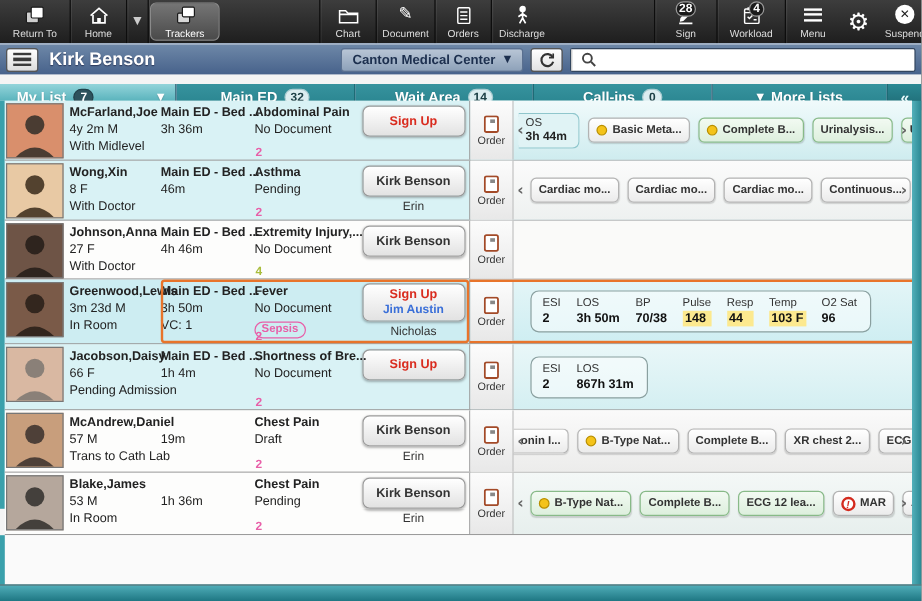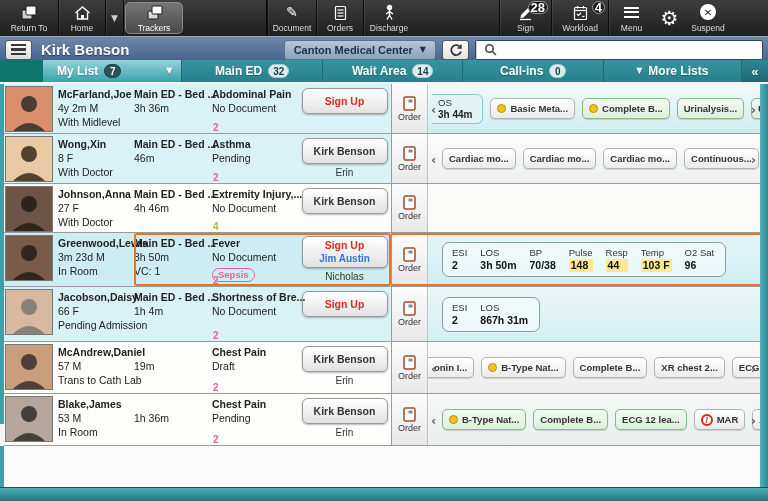--- a/index.html
+++ b/index.html
@@ -11,23 +11,23 @@
   
   .toolbar { position:absolute; top:0; left:0; right:0; height:36px;
     background:linear-gradient(#3d3d3d,#1e1e1e); display:flex; align-items:stretch; }
   .ti { position:relative; display:flex; flex-direction:column; align-items:center;
     justify-content:center; gap:2px; font-size:8.5px; color:#ddd; flex:0 0 auto; }
   .ti .ic { height:17px; display:flex; align-items:center; justify-content:center; }
   .ti.active { background:linear-gradient(#757575,#4a4a4a); border:1px solid #8a8a8a;
     border-radius:5px; margin:2px 1px; color:#fff; }
   .tsep { width:1px; background:#0d0d0d; box-shadow:1px 0 0 rgba(255,255,255,.08); flex:0 0 auto; }
   .tsp { flex:0 0 auto; }
-  .badge { position:absolute; top:1px; right:3px; min-width:13px; height:13px; padding:0 2px;
+  .badge { position:absolute; top:1px; right:17px; min-width:13px; height:13px; padding:0 2px;
     background:#1b1b1b; border:1px solid #9a9a9a; border-radius:8px; color:#fff;
-    font-size:13px; font-weight:bold; display:flex; align-items:center; justify-content:center; }
+    font-size:10px; font-weight:bold; display:flex; align-items:center; justify-content:center; }
   .uglyph { color:#fff; font-size:15px; line-height:1; font-family:"DejaVu Sans",sans-serif; }
   .gear { font-size:20px; }
   .menu-ic { display:flex; flex-direction:column; gap:2.5px; }
   .menu-ic i { display:block; width:15px; height:2px; background:#fff; }
   .susp-ic { width:16px; height:16px; border-radius:50%; background:#fff; color:#1b1b1b;
     font-size:10px; font-weight:bold; display:flex; align-items:center; justify-content:center; }
   
   .phead { position:absolute; top:36px; left:0; right:0; height:26px;
     background:linear-gradient(#70head,#49658c); background:linear-gradient(#6e88a8,#47628b);
     border-top:1px solid #93a7c0; display:flex; align-items:center; gap:6px; padding:0 5px; }
@@ -43,22 +43,22 @@
   .refresh { width:27px; height:20px; background:linear-gradient(#fff,#e2e2e2); border:1px solid #555;
     border-radius:3px; display:flex; align-items:center; justify-content:center; }
   .searchbox { width:288px; height:20px; background:#fff; border:1px solid #32455e; border-radius:2px;
     display:flex; align-items:center; }
   .searchbox input { flex:1; border:none; outline:none; font-size:12px; padding:0 7px;
     font-family:inherit; color:#333; background:transparent; }
   .searchbox input::placeholder { font-style:italic; color:#555; }
   .magbtn { width:27px; height:100%; border-left:1px solid #c9c9c9; display:flex;
     align-items:center; justify-content:center; }
   
-  .tabs { position:absolute; top:60px; left:0; right:0; height:22px; display:flex;
-    background:#0f766e;padding-left:43px; }
+  .tabs { position:absolute; top:70px; left:0; right:0; height:22px; display:flex;
+    background:#f9a8d4; }
   .tab { display:flex; align-items:center; justify-content:center; gap:6px; color:#fff;
     font-size:12px; font-weight:bold; border-right:1px solid #1e6b75;
     background:linear-gradient(#37939e,#26818c); text-shadow:0 1px 1px rgba(0,0,0,.25); }
   .tab.active { background:linear-gradient(#93d4da,#3aa1ac); justify-content:flex-start; padding-left:14px; }
   .tab.active .caret { margin-left:auto; margin-right:9px; }
   .tbadge { min-width:17px; height:14px; padding:0 4px; border-radius:8px; background:#dcedf0;
     border:1px solid #a9ccd1; color:#1d4046; font-size:10px; font-weight:bold;
     display:flex; align-items:center; justify-content:center; text-shadow:none; }
   .tab.active .tbadge { background:#2d525c; border-color:#214049; color:#fff; }
   .collapse { width:28px; background:linear-gradient(#2c8893,#1c6771); color:#e8fbfd; font-size:13px;
@@ -172,20 +172,29 @@
       <span class="ic">
         <svg width="19" height="17">
             <rect x="3" y="7" width="10" height="8" rx="1" fill="#d8d8d8" stroke="#1a1a1a"></rect>
             <rect x="7" y="2" width="10" height="8" rx="1" fill="#fff" stroke="#1a1a1a"></rect>
           </svg>
       </span>
       <span>Trackers</span>
     </div>
     <div class="tsp" style="width:82px"></div>
     <div class="tsep"></div>
+    <div class="ti" style="width:46px">
+      <span class="ic">
+        <svg width="19" height="17" fill="none" stroke="#fff" stroke-width="1.3">
+            <path d="M2 5 h5 l2 2 h8 v8 h-15 z"></path>
+            <path d="M2 8 h15"></path>
+          </svg>
+      </span>
+      <span>Chart</span>
+    </div>
     <div class="tsep"></div>
     <div class="ti" style="width:48px">
       <span class="ic uglyph" style="font-size:14px">✎</span>
       <span>Document</span>
     </div>
     <div class="tsep"></div>
     <div class="ti" style="width:46px">
       <span class="ic">
         <svg width="19" height="17" fill="none" stroke="#fff" stroke-width="1.2">
             <rect x="4.5" y="2.5" width="10" height="13" rx="1"></rect>

